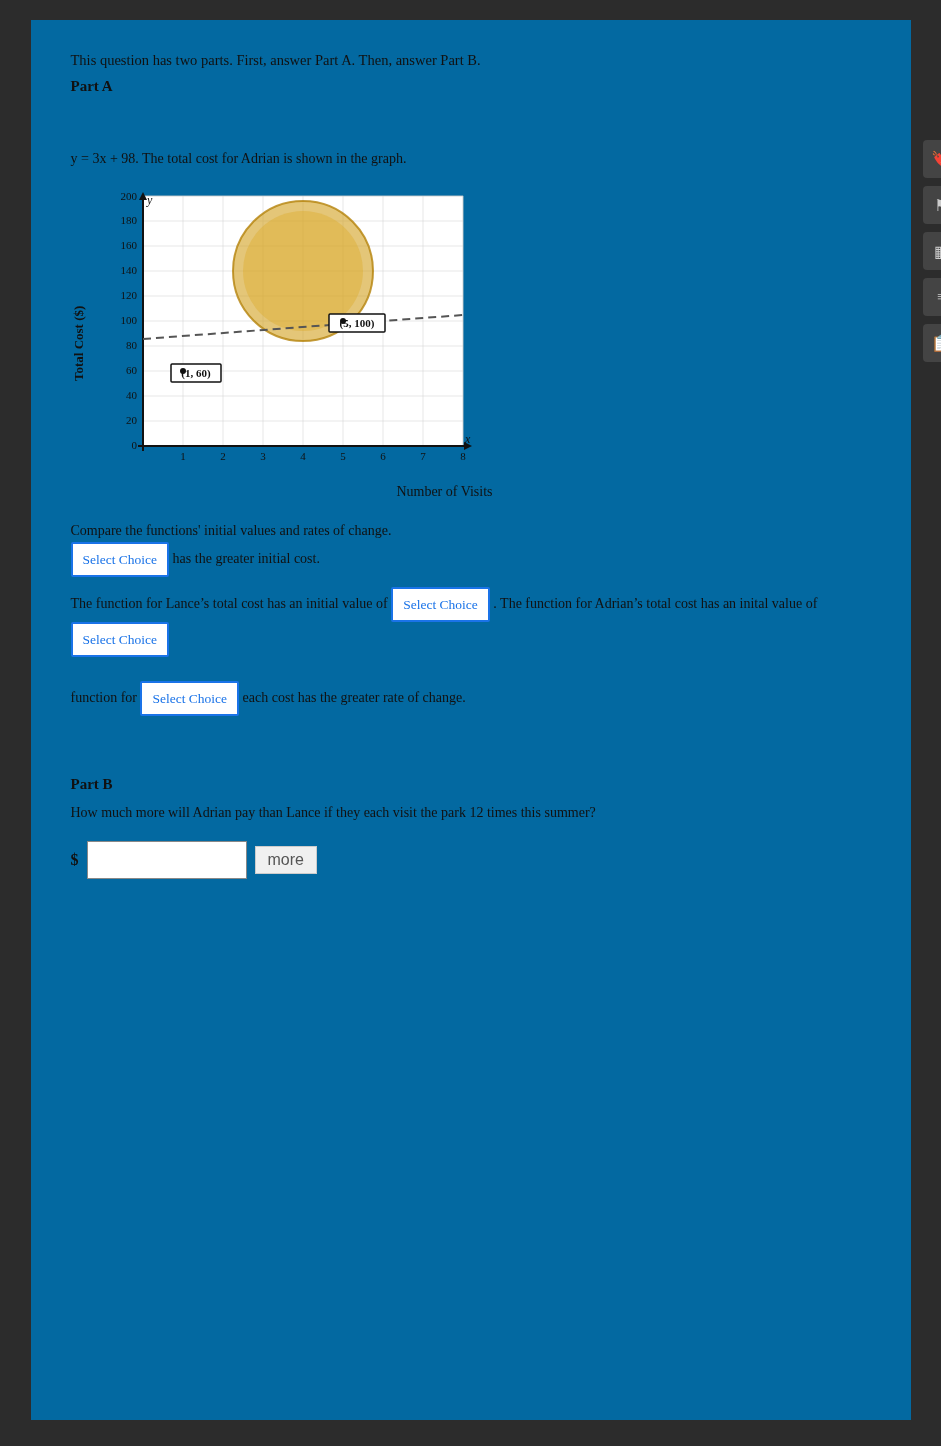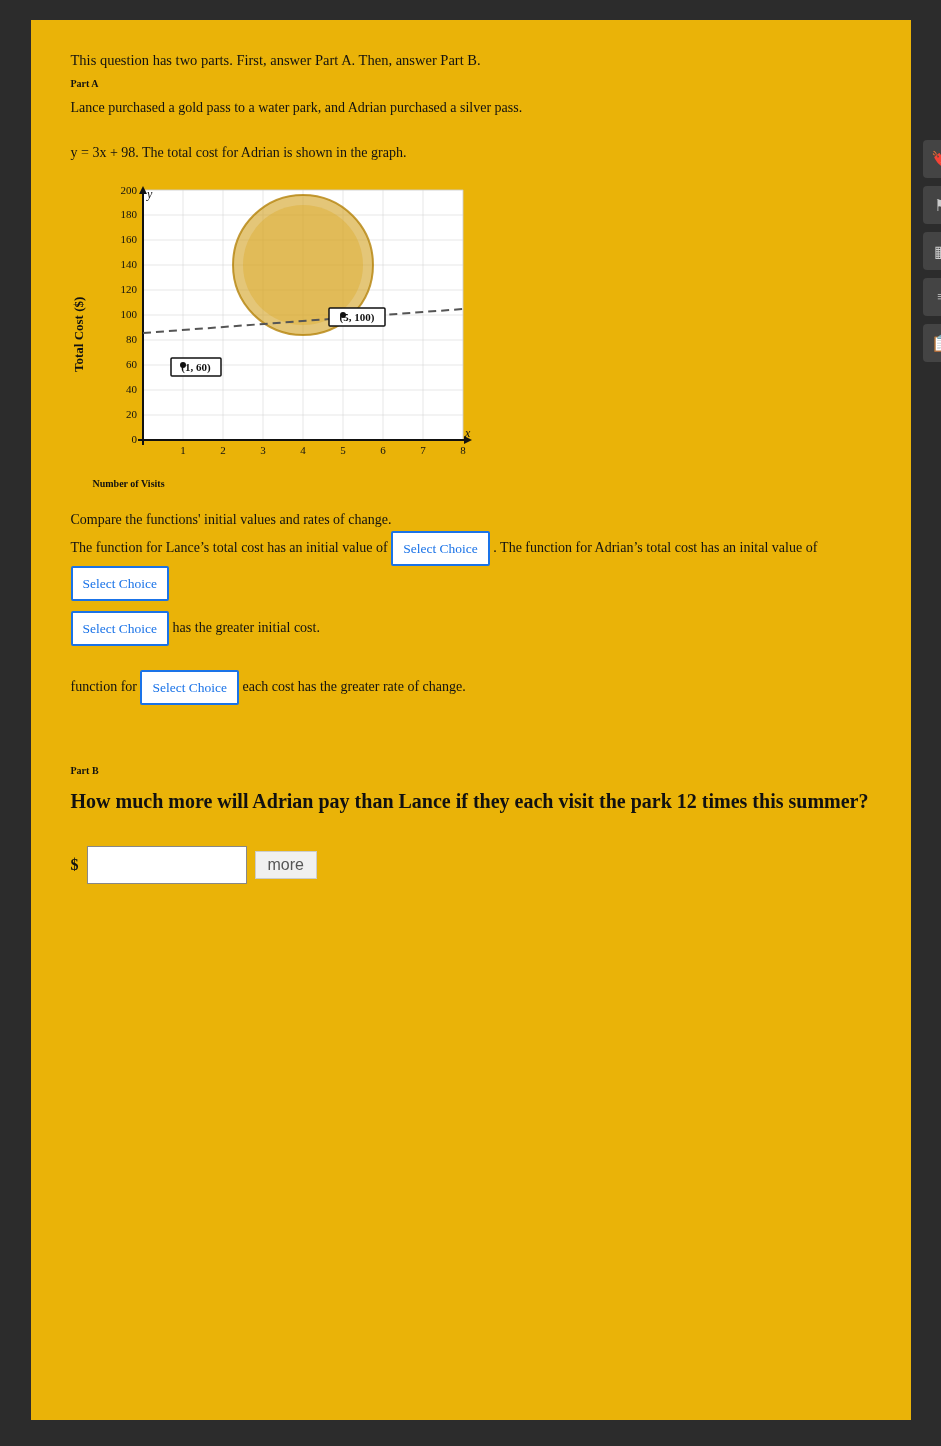--- a/index.html
+++ b/index.html
@@ -7,21 +7,21 @@
       background: #2c2c2c;
       font-family: 'Georgia', serif;
       display: flex;
       justify-content: center;
       align-items: flex-start;
       min-height: 1446px;
       padding: 20px 0;
     }
     .page-container {
       width: 880px;
-      background: #eab308;
+      background: #0369a1;
       padding: 30px 40px 40px 40px;
       position: relative;
       min-height: 1400px;
     }
     .sidebar-tools {
       position: absolute;
       right: -50px;
       top: 120px;
       display: flex;
       flex-direction: column;
@@ -39,21 +39,21 @@
       font-size: 16px;
       cursor: pointer;
     }
     .question-header {
       font-size: 14.5px;
       color: #111;
       margin-bottom: 6px;
       line-height: 1.5;
     }
     .part-label {
-      font-size: 10px;
+      font-size: 15px;
       font-weight: bold;
       color: #111;
       margin-bottom: 8px;
     }
     .problem-text {
       font-size: 14px;
       color: #111;
       line-height: 1.6;
       margin-bottom: 16px;
     }
@@ -74,23 +74,23 @@
     }
     .graph-area {
       display: flex;
       flex-direction: column;
       position: relative;
     }
     .graph-svg-wrapper {
       position: relative;
     }
     .x-axis-label {
-      text-align: left;
-      font-size: 10px;
-      font-weight: bold;
+      text-align: right;
+      font-size: 14px;
+      font-weight: normal;
       color: #111;
       margin-top: 4px;
     }
     
     .compare-text {
       font-size: 14px;
       color: #111;
       margin-bottom: 0;
       line-height: 1.6;
     }
@@ -113,25 +113,24 @@
       vertical-align: middle;
       white-space: nowrap;
     }
     .section-divider {
       margin: 24px 0;
     }
     .part-b-section {
       margin-top: 60px;
     }
     .part-b-text {
-      font-size: 20px;
+      font-size: 14px;
       color: #111;
       line-height: 1.7;
-      margin-bottom: 28px;
-      font-weight: bold;
+      margin-bottom: 16px;
     }
     .answer-input-row {
       display: flex;
       align-items: center;
       gap: 8px;
       margin-top: 10px;
     }
     .dollar-sign {
       font-size: 16px;
       font-weight: bold;
@@ -163,21 +162,21 @@
     <div class="tool-icon">▦</div>
     <div class="tool-icon">≡</div>
     <div class="tool-icon">📋</div>
   </div>
 
   <p class="question-header">This question has two parts. First, answer Part A. Then, answer Part B.</p>
 
   <p class="part-label">Part A</p>
 
   <div class="problem-text">
-    <span>Lance purchased a gold pass to a water park, and Adrian purchased a silver pass.</span><br>
+    <br>
     <br>
     <span>y = 3x + 98. The total cost for Adrian is shown in the graph.</span>
   </div>
 
   <div class="graph-container">
     <div class="y-axis-label">Total Cost ($)</div>
     <div class="graph-area">
       <div class="graph-svg-wrapper">
         <svg width="400" height="290">
 
@@ -256,30 +255,30 @@
 
         </svg>
       </div>
       <div class="x-axis-label">Number of Visits</div>
     </div>
   </div>
 
   <p class="compare-text">Compare the functions' initial values and rates of change.</p>
 
   <div class="sentence-block">
+    <span class="select-box">Select Choice</span>
+    <span>has the greater initial cost.</span>
+  </div>
+
+  <div class="sentence-block">
     <span>The function for Lance’s total cost has an initial value of</span>
     <span class="select-box">Select Choice</span>
     <span>. The</span>
     <span>function for Adrian’s total cost has an inital value of</span>
     <span class="select-box">Select Choice</span>
-  </div>
-
-  <div class="sentence-block">
-    <span class="select-box">Select Choice</span>
-    <span>has the greater initial cost.</span>
   </div>
 
   <div class="section-divider"></div>
 
 
   <div class="sentence-block">
     <span>function for</span>
     <span class="select-box">Select Choice</span>
     <span>each cost has the greater rate of change.</span>
   </div>

